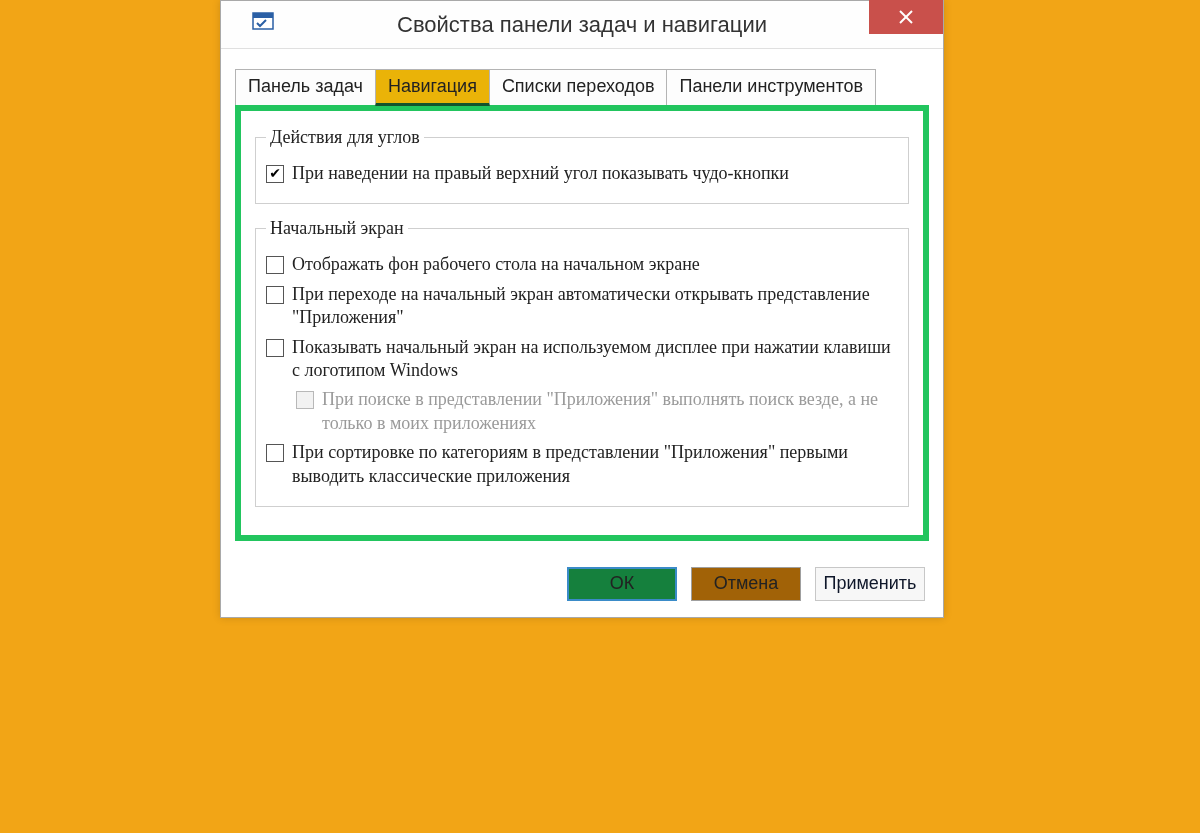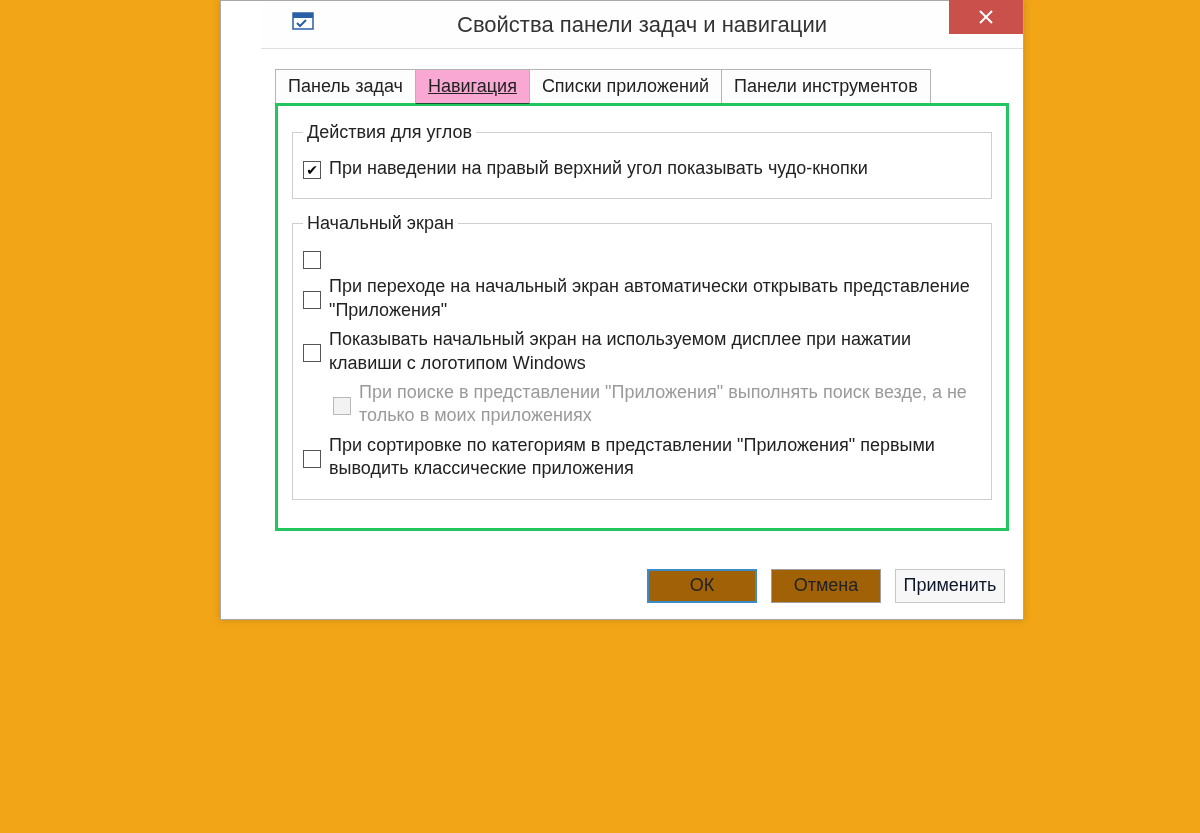--- a/index.html
+++ b/index.html
@@ -13,25 +13,24 @@
       height: 833px;
       font-family: "Segoe UI", Tahoma, sans-serif;
       font-size: 18px;
       position: relative;
       overflow: hidden;
     }
     .dialog {
       position: absolute;
       left: 220px;
       top: 0;
-      width: 804px;
+      width: 724px;
       background: #fff;
       border: 1px solid #a9a9a9;
       box-shadow: 0 0 8px rgba(0,0,0,0.15);
-      padding-left: 40px;
     }
     .titlebar {
       height: 48px;
       background: #fefefe;
       display: flex;
       align-items: center;
       position: relative;
       border-bottom: 1px solid #e0e0e0;
     }
     .title-icon {
@@ -74,45 +73,45 @@
       font-size: 18px;
       color: #222;
       background: #fdfdfd;
       border: 1px solid #b4b4b4;
       border-bottom: none;
       margin-right: -1px;
       cursor: pointer;
       position: relative;
     }
     .tab.active {
-      background: #f9a8d4;
+      background: #eab308;
       z-index: 2;
-      border-bottom: 1px solid #14532d;
+      border-bottom: 3px solid #14532d;
       margin-bottom: -1px;
-      text-decoration: underline;
     }
     .tab-content-wrap {
-      margin: 0 14px 26px 14px;
-      border: 3px solid #22c55e;
+      margin: 0 14px 14px 14px;
+      border: 6px solid #22c55e;
       padding: 16px 14px 14px 14px;
       background: #fff;
+      font-family: Liberation Serif, serif;
     }
     fieldset {
       border: 1px solid #cfcfcf;
       margin-bottom: 14px;
       padding: 8px 10px 12px 10px;
     }
     legend {
       font-size: 18px;
       color: #222;
       padding: 0 4px;
     }
     .chk-row {
       display: flex;
-      align-items: center;
+      align-items: flex-start;
       margin: 6px 0;
       position: relative;
     }
     .chk {
       width: 18px;
       height: 18px;
       border: 1px solid #555;
       margin-top: 3px;
       margin-right: 8px;
       flex-shrink: 0;
@@ -168,21 +167,21 @@
       background: #a16207;
       font-size: 18px;
       color: #222;
       cursor: pointer;
       display: flex;
       align-items: center;
       justify-content: center;
     }
     .btn.primary {
       border: 2px solid #3a8bc8;
-      background: #a16207;
+      background: #15803d;
     }
     .btn.disabled {
       color: #0f172a;
       border-color: #c7c7c7;
       background: #f7f7f7;
       cursor: default;
     }
     .desktop-corner {
       position: absolute;
       right: 4px;
@@ -211,21 +210,21 @@
       <svg viewBox="0 0 14 14">
         <line x1="1" y1="1" x2="13" y2="13" stroke="#fff" stroke-width="2"></line>
         <line x1="13" y1="1" x2="1" y2="13" stroke="#fff" stroke-width="2"></line>
       </svg>
     </div>
   </div>
 
   <div class="tabs-row">
     <div class="tab">Панель задач</div>
     <div class="tab active">Навигация</div>
-    <div class="tab">Списки приложений</div>
+    <div class="tab">Списки переходов</div>
     <div class="tab">Панели инструментов</div>
   </div>
 
   <div class="tab-content-wrap">
 
     <fieldset>
       <legend>Действия для углов</legend>
 
       <div class="chk-row">
         <span class="chk checked"></span>
@@ -234,20 +233,21 @@
 
 
     </fieldset>
 
     <fieldset>
       <legend>Начальный экран</legend>
 
 
       <div class="chk-row">
         <span class="chk"></span>
+        <span class="chk-label">Отображать фон рабочего стола на начальном экране</span>
       </div>
 
       <div class="chk-row">
         <span class="chk"></span>
         <span class="chk-label">При переходе на начальный экран автоматически открывать представление "Приложения"</span>
       </div>
 
       <div class="chk-row">
         <span class="chk"></span>
         <span class="chk-label">Показывать начальный экран на используемом дисплее при нажатии клавиши с логотипом Windows</span>

